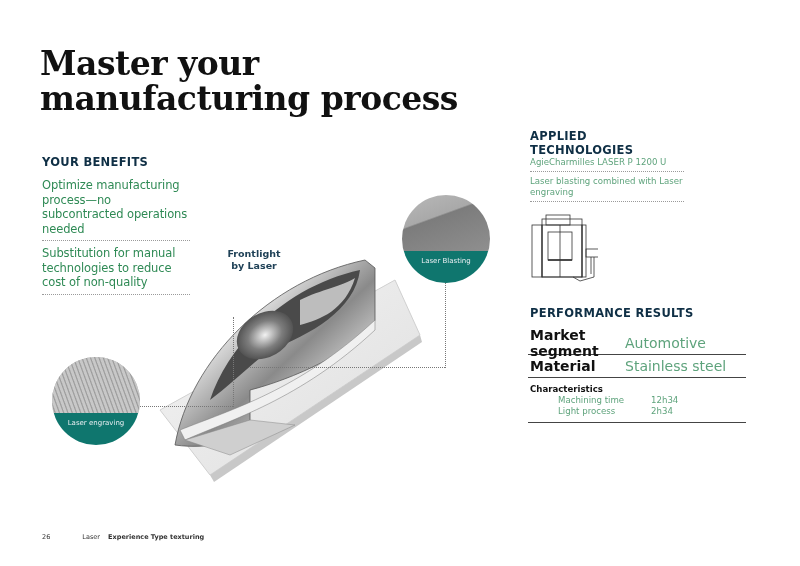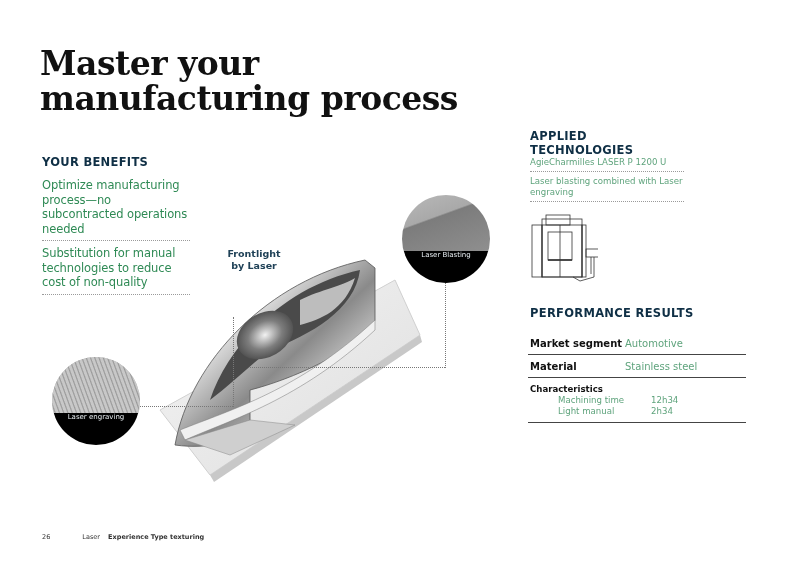--- a/index.html
+++ b/index.html
@@ -44,41 +44,41 @@
   }
 
   
   .machine { left: 528px; top: 214px; width: 70px; height: 70px; }
 
   
   .perf { left: 528px; top: 306px; width: 218px; }
   .perf .h-section { margin-bottom: 12px; margin-left: 2px; }
   .row {
     display: flex; border-bottom: 1.5px solid #444; height: 22px; align-items: center;
-    font-size: 10px;
+    font-size: 14px;
   }
   .row .k { width: 95px; padding-left: 2px; color: #111; font-weight: bold; }
   .row .v { color: #5ea37c; }
   .chars { border-bottom: 1.5px solid #444; padding: 6px 0 5px 2px; font-size: 8.6px; }
   .chars .k { font-weight: bold; color: #111; line-height: 11px; }
   .chars .sub { display: flex; line-height: 11px; color: #5ea37c; padding-left: 28px; }
   .chars .sub span:first-child { width: 93px; }
 
   
   .product { left: 150px; top: 240px; width: 300px; height: 245px; }
 
   
   .circle {
     border-radius: 50%; overflow: hidden; position: absolute;
   }
   .circle .tex { position: absolute; left: 0; top: 0; right: 0; height: 64%; }
   .circle .band {
     position: absolute; left: 0; right: 0; bottom: 0; height: 36%;
-    background: #000000; color: #e8eef2; text-align: center;
-    font-size: 7px; line-height: 9px; box-sizing: border-box;
+    background: #0f766e; color: #e8eef2; text-align: center;
+    font-size: 7px; line-height: 9px; padding-top: 6px; box-sizing: border-box;
   }
   .circle-blasting { left: 402px; top: 195px; width: 88px; height: 88px; }
   .circle-blasting .tex {
     background: linear-gradient(160deg, #b9b9b9 0%, #a9a9a9 38%, #7c7c7c 40%, #8f8f8f 100%);
   }
   .circle-engraving { left: 52px; top: 357px; width: 88px; height: 88px; }
   .circle-engraving .tex {
     background:
       repeating-linear-gradient(70deg, #c8c8c8 0px, #c8c8c8 2px, #9a9a9a 3px, #bdbdbd 4px),
       #bbb;
@@ -147,21 +147,21 @@
     <span class="k">Material</span>
     <span class="v">Stainless steel</span>
   </div>
   <div class="chars">
     <div class="k">Characteristics</div>
     <div class="sub">
       <span>Machining time</span>
       <span>12h34</span>
     </div>
     <div class="sub">
-      <span>Light manual</span>
+      <span>Light process</span>
       <span>2h34</span>
     </div>
   </div>
 </section>
 
 <div class="abs product">
   <svg width="300" height="245" viewBox="0 0 300 245">
     <defs>
       <linearGradient id="base" x1="0" y1="0" x2="1" y2="1">
         <stop offset="0" stop-color="#f4f4f4"></stop>

